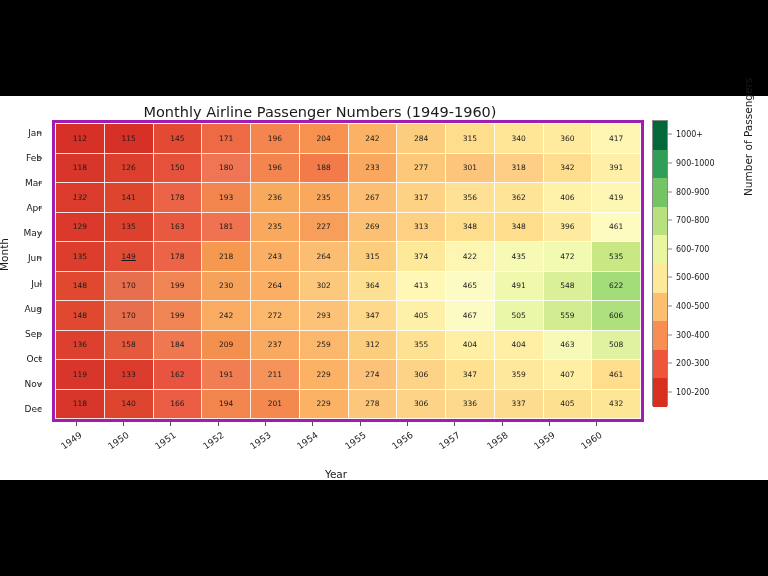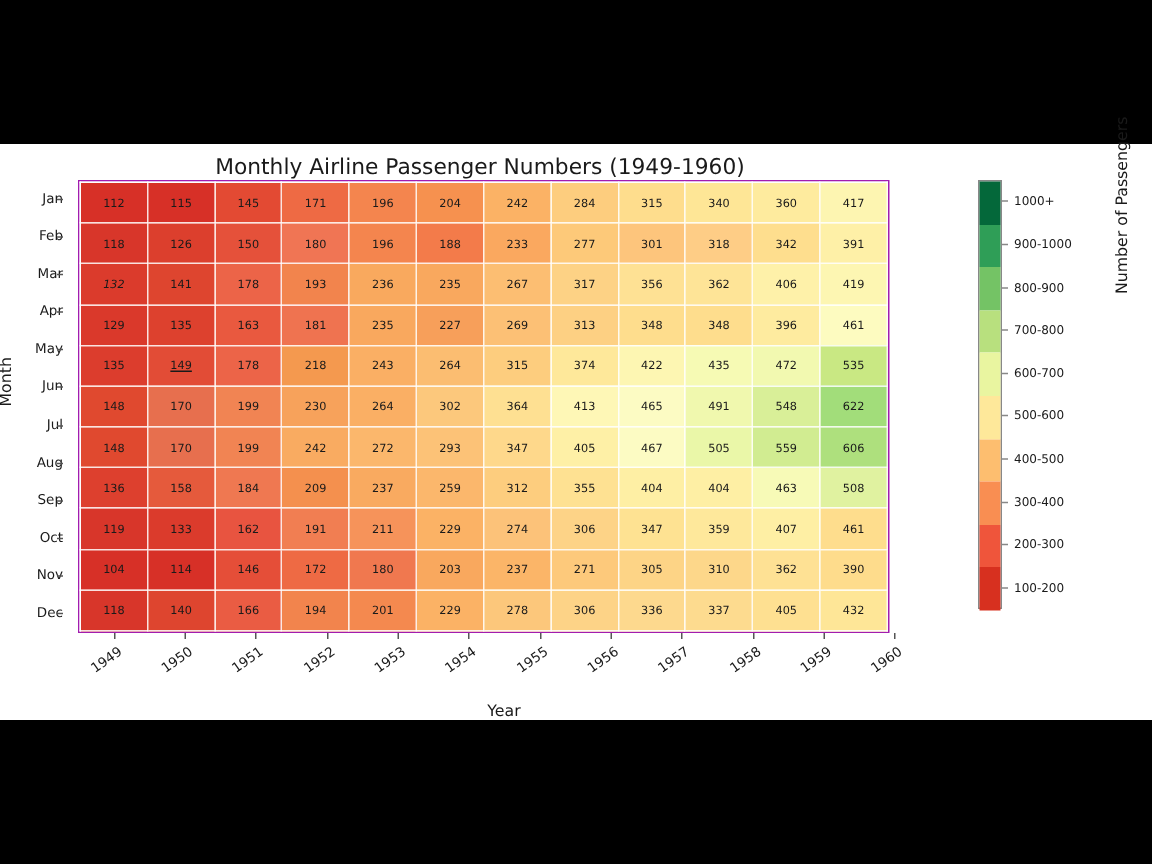--- a/index.html
+++ b/index.html
@@ -33,23 +33,23 @@
     top: 8px;
     width: 640px;
     text-align: center;
     font-size: 14.5px;
     color: #1a1a1a;
   }
   #plot-area {
     position: absolute;
     left: 52px;
     top: 24px;
-    width: 541px;
+    width: 592px;
     height: 302px;
-    border: 1px solid #a21caf;
+    border: 3px solid #a21caf;
     box-sizing: border-box;
   }
   table.heat {
     border-collapse: collapse;
     width: 100%;
     height: 100%;
     table-layout: fixed;
   }
   table.heat td {
     text-align: center;
@@ -328,34 +328,20 @@
               <td style="background: rgb(232, 84, 64);">162</td>
               <td style="background: rgb(241, 126, 82);">191</td>
               <td style="background: rgb(246, 147, 90);">211</td>
               <td style="background: rgb(251, 178, 101);">229</td>
               <td style="background: rgb(252, 194, 121);">274</td>
               <td style="background: rgb(253, 211, 135);">306</td>
               <td style="background: rgb(254, 226, 146);">347</td>
               <td style="background: rgb(254, 232, 155);">359</td>
               <td style="background: rgb(254, 239, 164);">407</td>
               <td style="background: rgb(254, 221, 141);">461</td>
-            </tr>
-            <tr>
-              <td style="background: rgb(215, 48, 39);">104</td>
-              <td style="background: rgb(215, 48, 39);">114</td>
-              <td style="background: rgb(229, 78, 56);">146</td>
-              <td style="background: rgb(238, 106, 68);">172</td>
-              <td style="background: rgb(240, 120, 79);">180</td>
-              <td style="background: rgb(249, 168, 94);">203</td>
-              <td style="background: rgb(251, 181, 104);">237</td>
-              <td style="background: rgb(253, 201, 123);">271</td>
-              <td style="background: rgb(253, 212, 134);">305</td>
-              <td style="background: rgb(253, 215, 138);">310</td>
-              <td style="background: rgb(254, 225, 148);">362</td>
-              <td style="background: rgb(254, 220, 140);">390</td>
             </tr>
             <tr>
               <td style="background: rgb(216, 54, 42);">118</td>
               <td style="background: rgb(222, 69, 47);">140</td>
               <td style="background: rgb(234, 92, 67);">166</td>
               <td style="background: rgb(242, 132, 77);">194</td>
               <td style="background: rgb(244, 137, 79);">201</td>
               <td style="background: rgb(251, 178, 101);">229</td>
               <td style="background: rgb(252, 199, 123);">278</td>
               <td style="background: rgb(253, 211, 135);">306</td>

